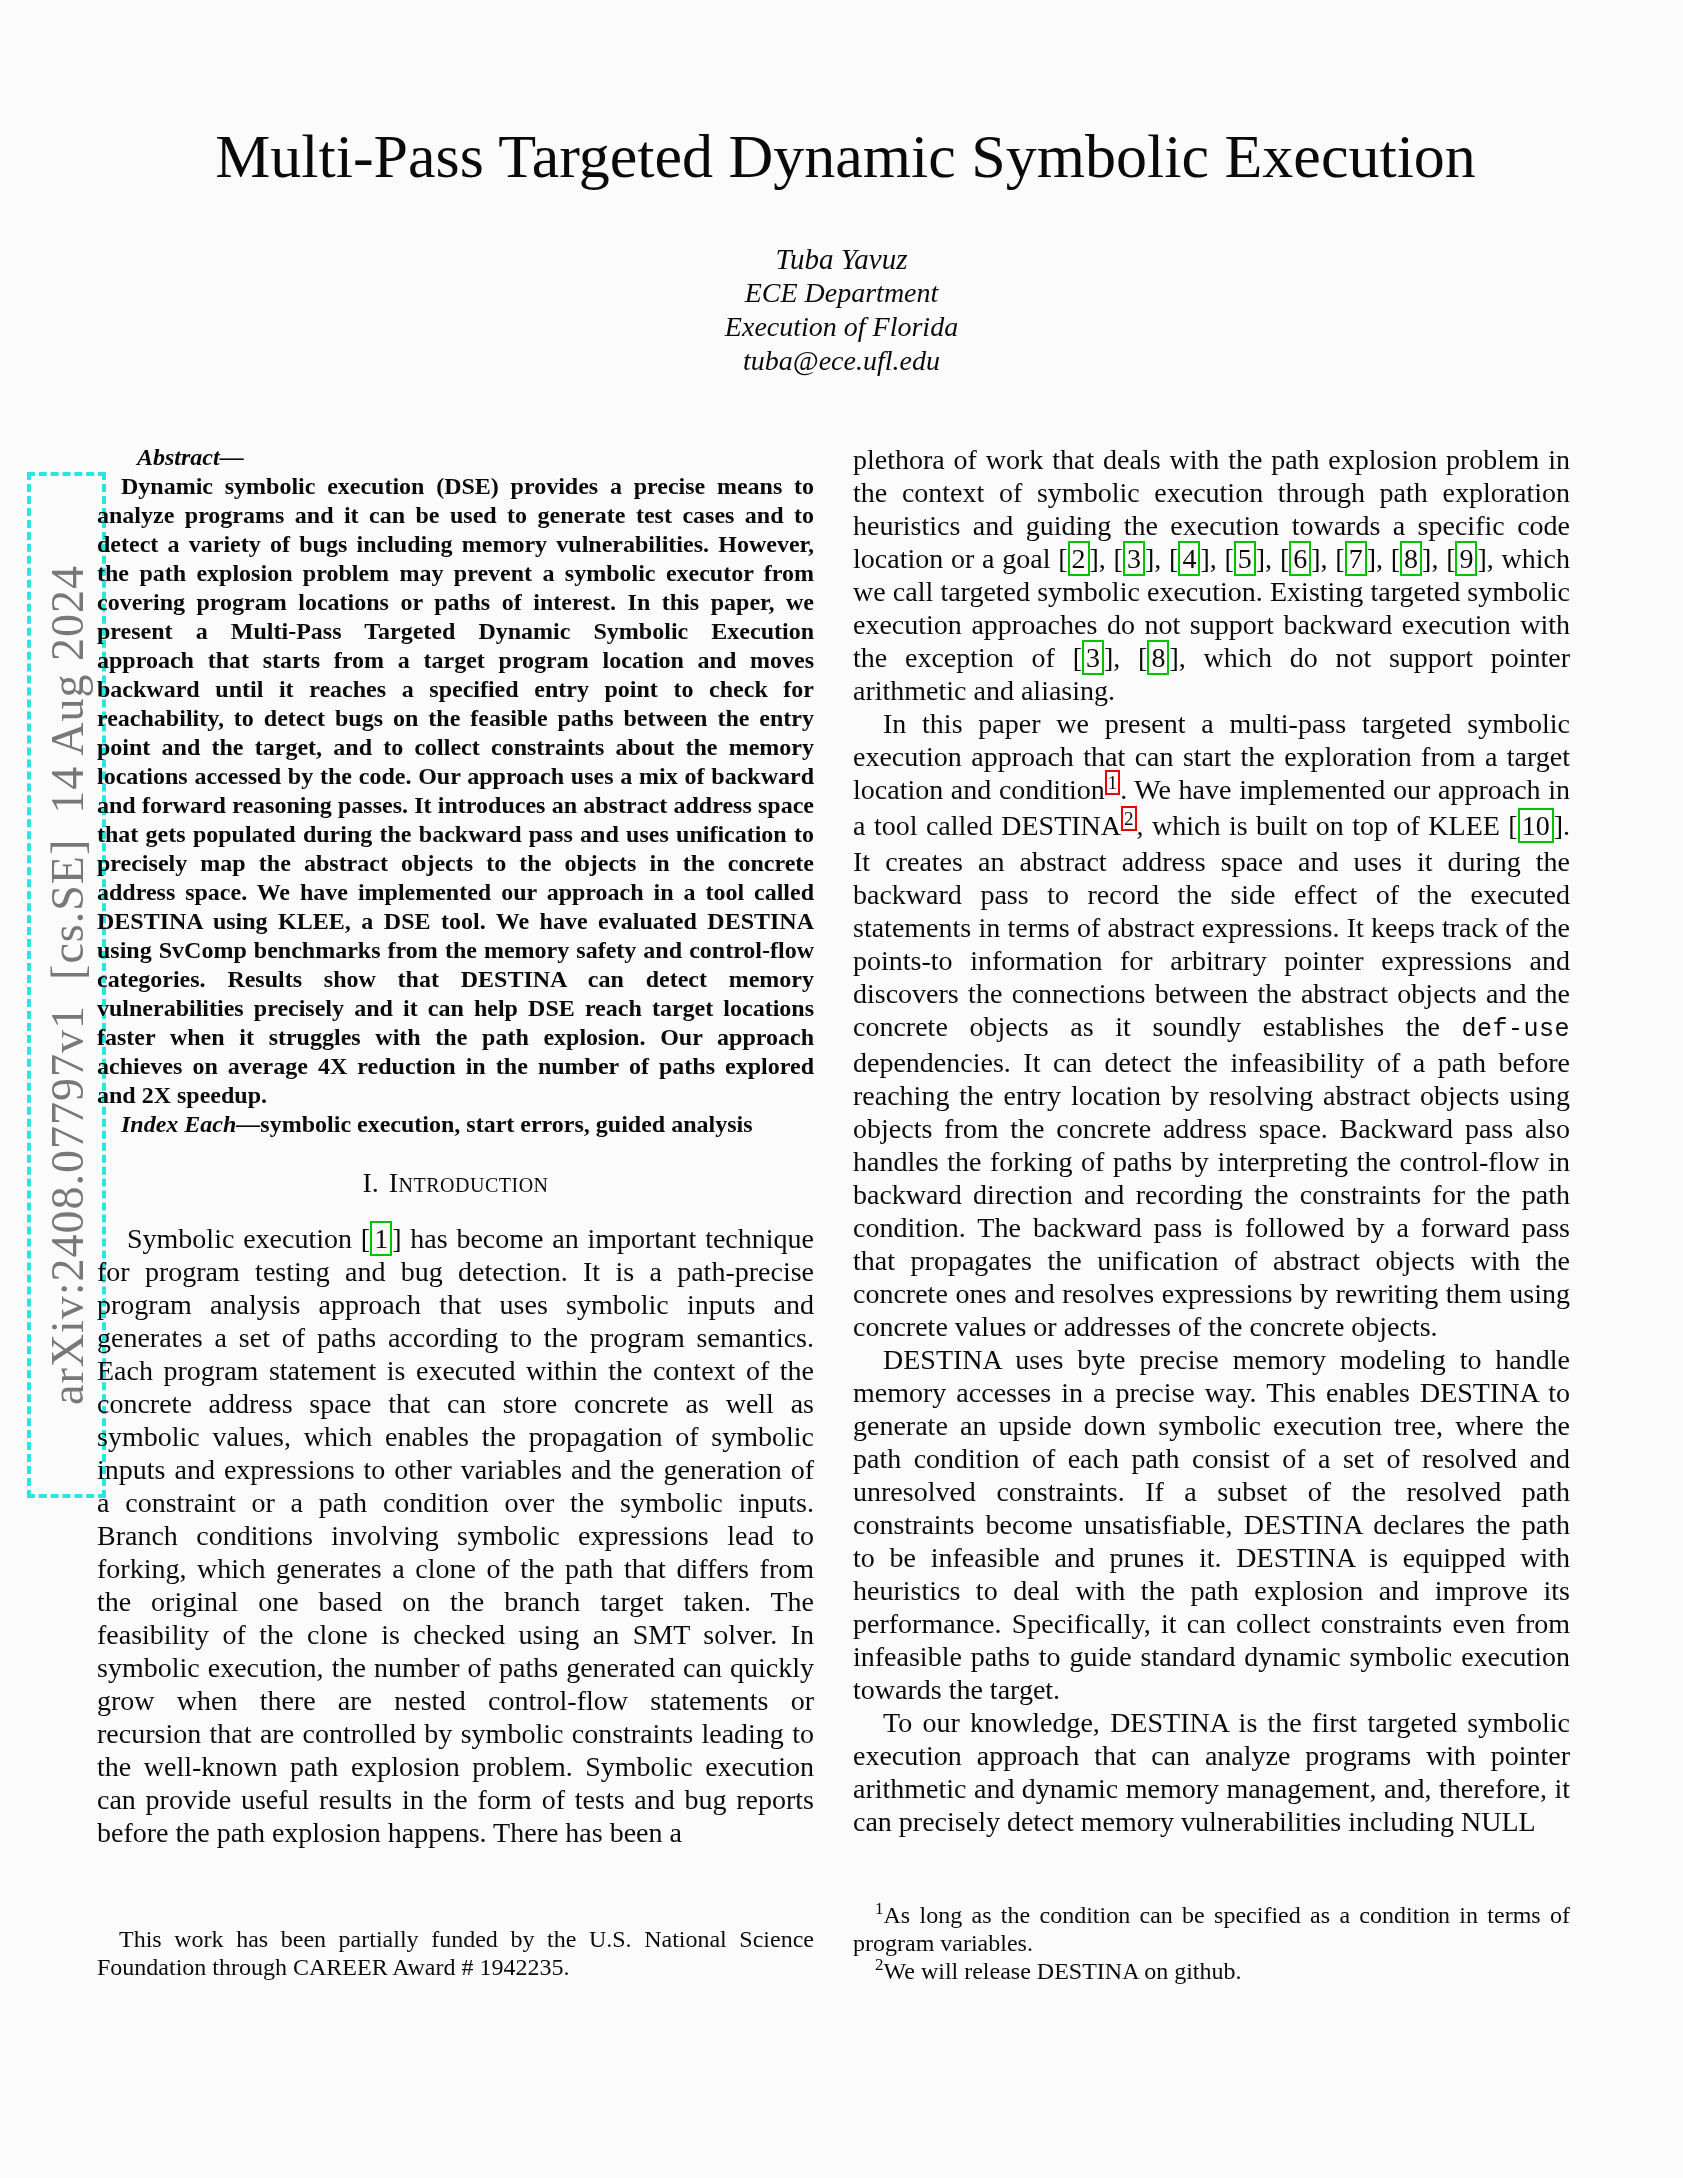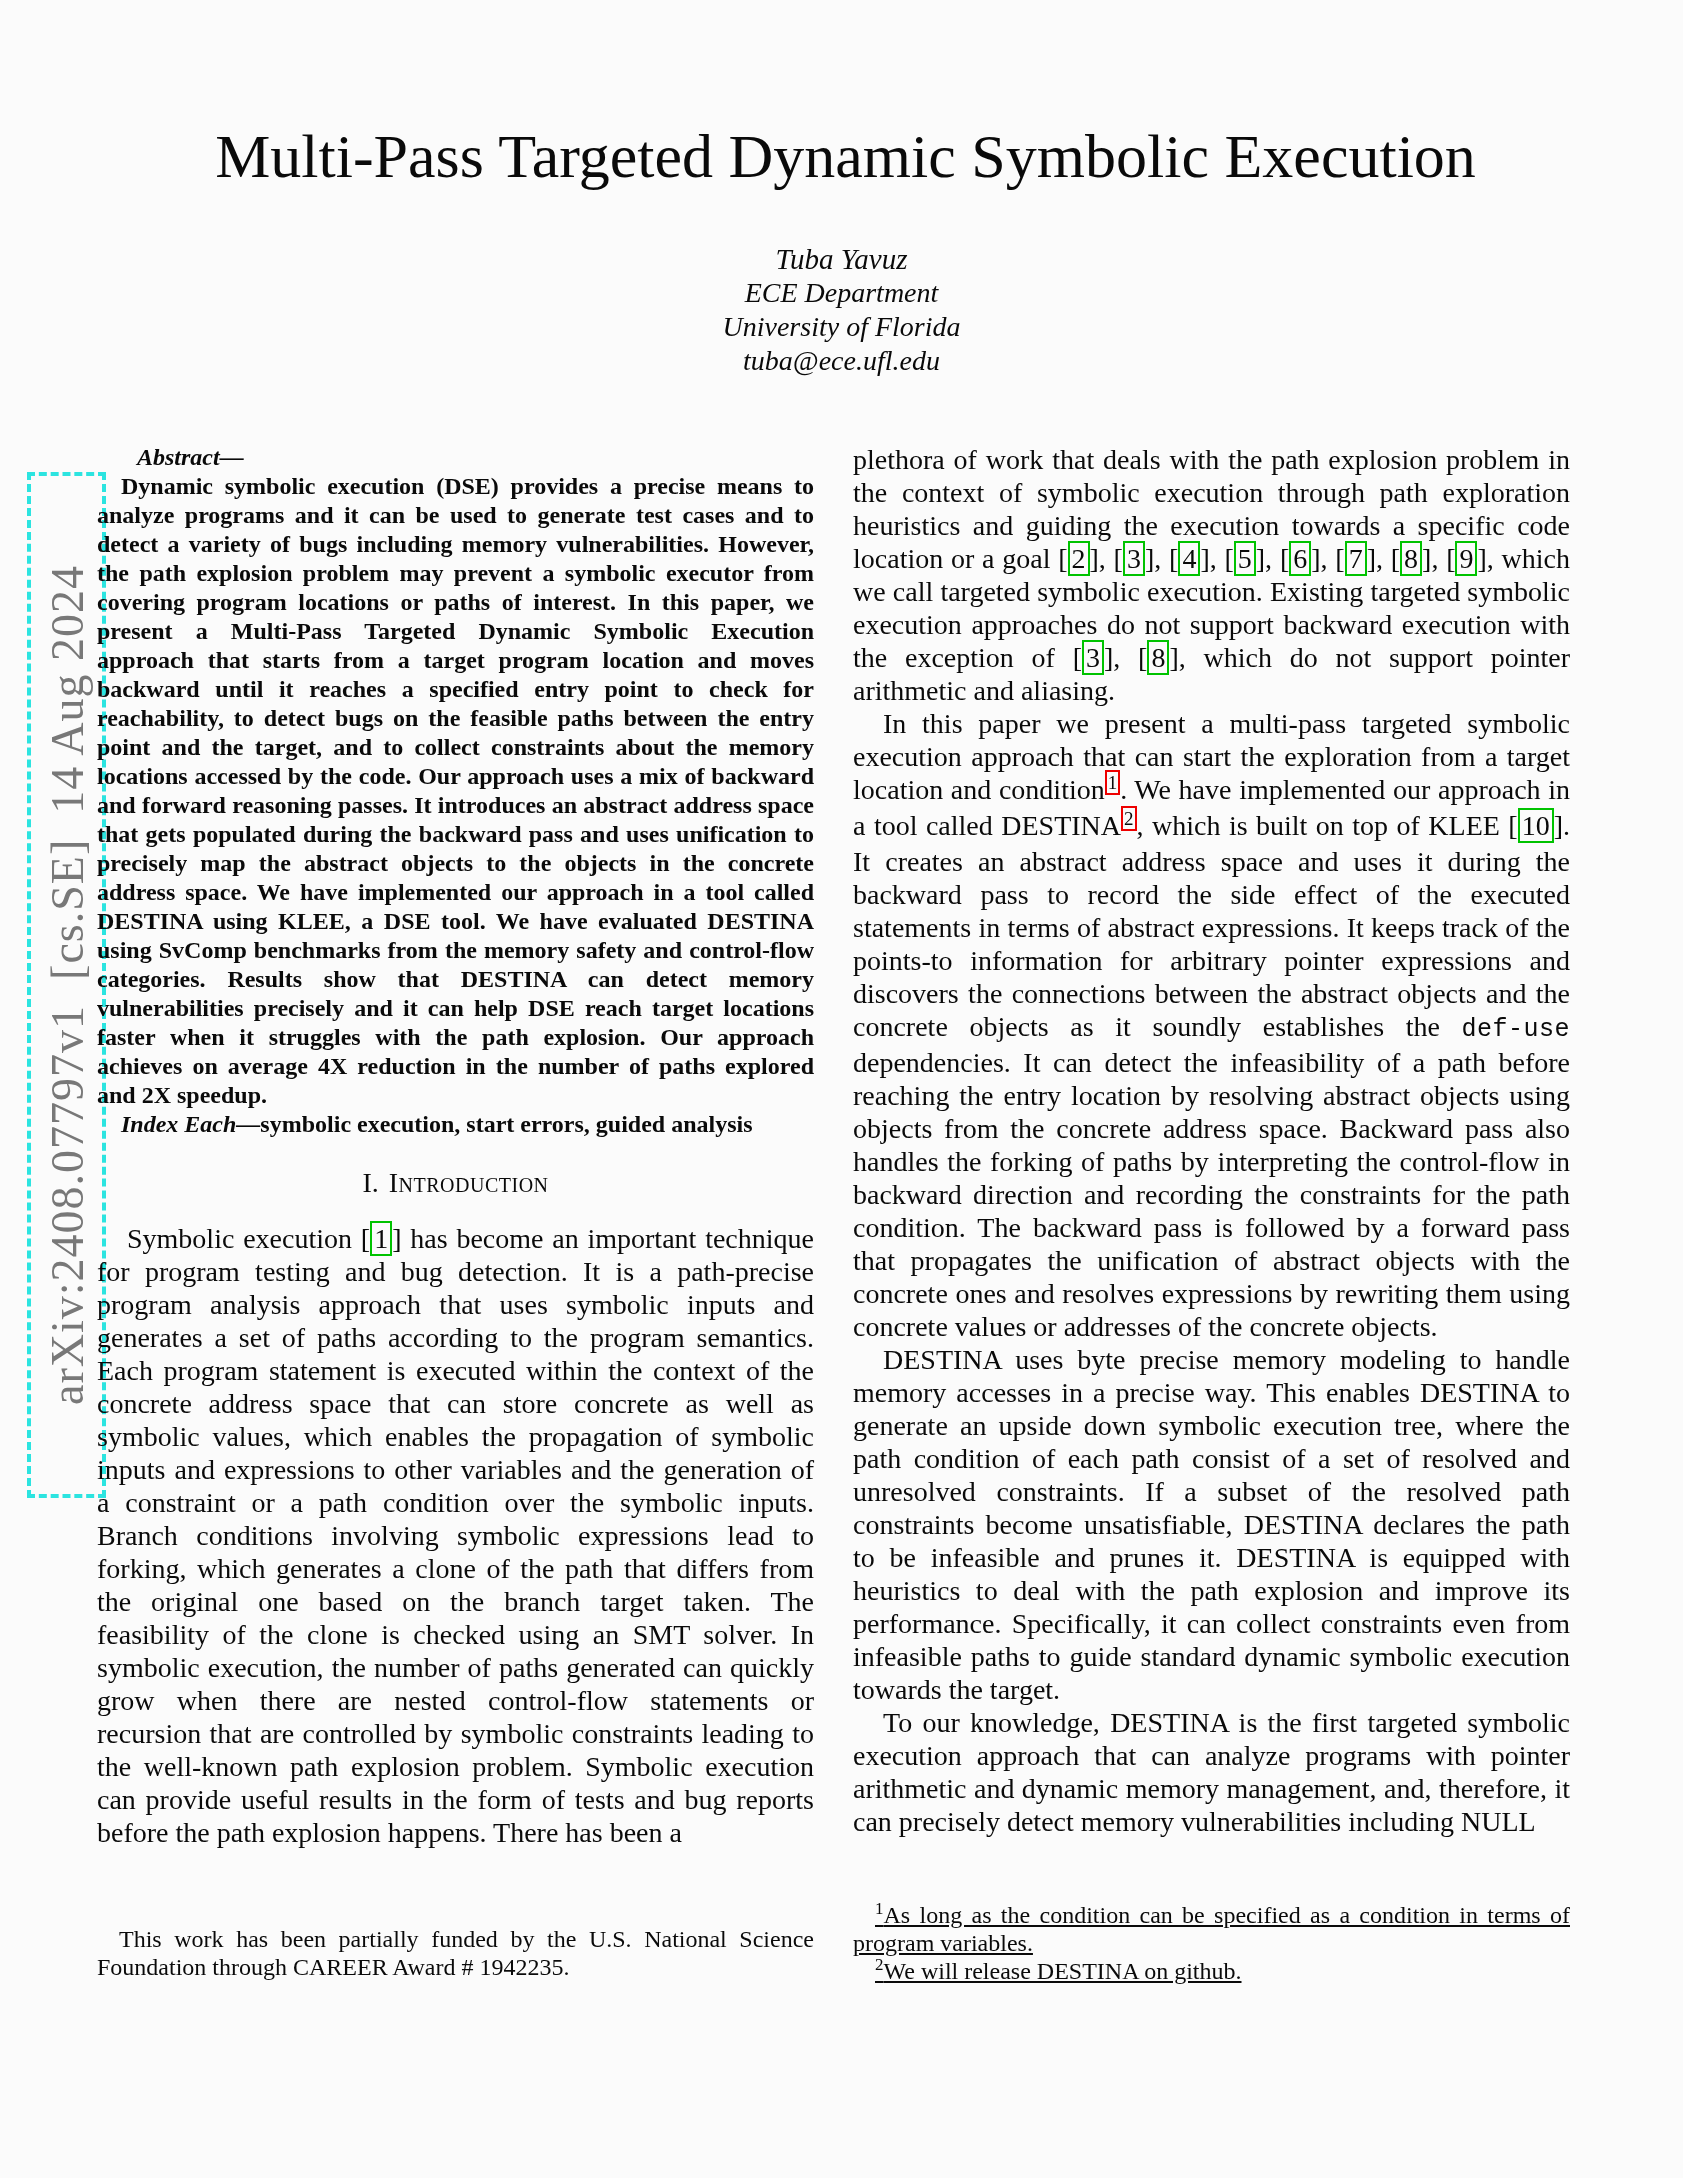--- a/index.html
+++ b/index.html
@@ -105,38 +105,38 @@
   }
   
   .footnote{
     position:absolute;
     width:717px;
     font-size:24px;
     line-height:28px;
     text-align:justify;
   }
   .footnote-left{left:97px;top:1925px;}
-  .footnote-right{left:853px;top:1901px;text-decoration:underline;}
+  .footnote-right{left:853px;top:1901px;}
   .footnote p{margin:0;text-indent:22px;}
   .footnote sup{font-size:17px;line-height:0;}
 </style>
 </head>
 <body>
 
 <div class="page">
 
   <div class="watermark-box">
     <span class="watermark-text">arXiv:2408.07797v1  [cs.SE]  14 Aug 2024</span>
   </div>
 
   <h1 class="title">Multi-Pass Targeted Dynamic Symbolic Execution</h1>
   <div class="authors">
     <div class="name">Tuba Yavuz</div>
     <div>ECE Department</div>
-    <div>University of Florida</div>
+    <div>Execution of Florida</div>
     <div>tuba@ece.ufl.edu</div>
   </div>
 
   <div class="col col-left">
     <div class="abstract-label">Abstract—</div>
     <p class="abstract-par indent">Dynamic symbolic execution (DSE) provides a precise means to analyze programs and it can be used to generate test cases and to detect a variety of bugs including memory vulnerabilities. However, the path explosion problem may prevent a symbolic executor from covering program locations or paths of interest. In this paper, we present a Multi-Pass Targeted Dynamic Symbolic Execution approach that starts from a target program location and moves backward until it reaches a specified entry point to check for reachability, to detect bugs on the feasible paths between the entry point and the target, and to collect constraints about the memory locations accessed by the code. Our approach uses a mix of backward and forward reasoning passes. It introduces an abstract address space that gets populated during the backward pass and uses unification to precisely map the abstract objects to the objects in the concrete address space. We have implemented our approach in a tool called DESTINA using KLEE, a DSE tool. We have evaluated DESTINA using SvComp benchmarks from the memory safety and control-flow categories. Results show that DESTINA can detect memory vulnerabilities precisely and it can help DSE reach target locations faster when it struggles with the path explosion. Our approach achieves on average 4X reduction in the number of paths explored and 2X speedup.</p>
     <p class="abstract-par indent"><span class="bi">Index Each—</span><span>symbolic execution, start errors, guided analysis</span></p>
     <h2 class="section-heading"><span class="num">I.</span><span class="sc">Introduction</span></h2>
     <p class="par indent"><span class="seg-t">Symbolic execution [</span><span class="seg-cite">1</span><span class="seg-t">] has become an important technique for program testing and bug detection. It is a path-precise program analysis approach that uses symbolic inputs and generates a set of paths according to the program semantics. Each program statement is executed within the context of the concrete address space that can store concrete as well as symbolic values, which enables the propagation of symbolic inputs and expressions to other variables and the generation of a constraint or a path condition over the symbolic inputs. Branch conditions involving symbolic expressions lead to forking, which generates a clone of the path that differs from the original one based on the branch target taken. The feasibility of the clone is checked using an SMT solver. In symbolic execution, the number of paths generated can quickly grow when there are nested control-flow statements or recursion that are controlled by symbolic constraints leading to the well-known path explosion problem. Symbolic execution can provide useful results in the form of tests and bug reports before the path explosion happens. There has been a</span></p>
   </div>

